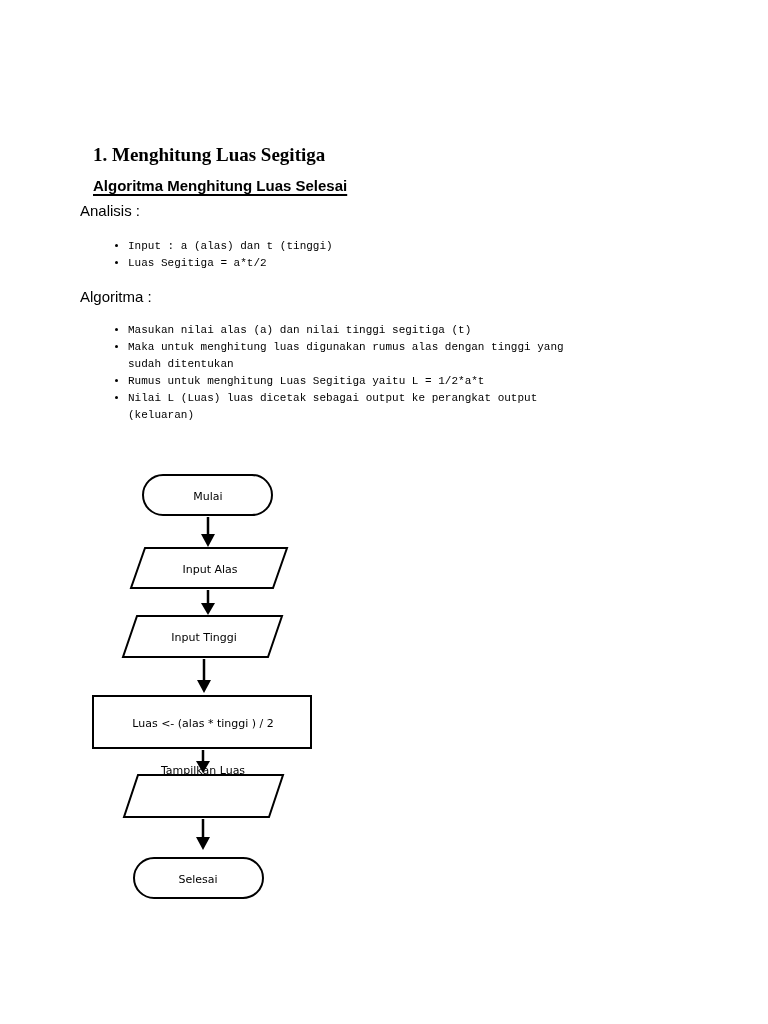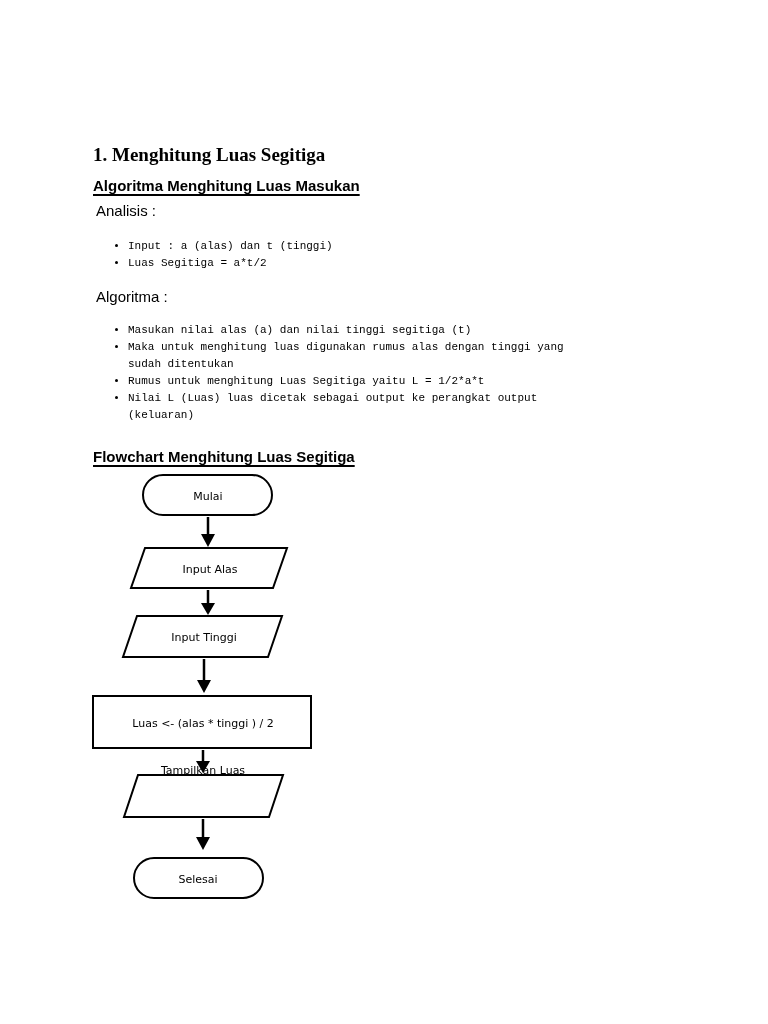--- a/index.html
+++ b/index.html
@@ -34,21 +34,21 @@
     line-height: 18px;
     text-decoration: underline;
     text-decoration-thickness: 1.5px;
     text-underline-offset: 3px;
     margin: 0;
   }
   .heading-algoritma { top: 177px; }
   .heading-flowchart { top: 448px; }
 
   .body-label {
-    left: 96px;
+    left: 80px;
     font-size: 15px;
     line-height: 18px;
     margin: 0;
   }
   .label-analisis { top: 202px; }
   .label-algoritma { top: 288px; }
 
   ul.doc-list {
     left: 81px;
     margin: 0;
@@ -87,39 +87,38 @@
   .lbl-tampilkan { left: 203px; top: 770px; }
   .lbl-selesai   { left: 198px; top: 879px; }
 </style>
 </head>
 <body>
 
 <div class="page">
 
   <h1 class="abs doc-title">1. Menghitung Luas Segitiga</h1>
 
-  <h2 class="abs section-heading heading-algoritma">Algoritma Menghitung Luas Masukan</h2>
+  <h2 class="abs section-heading heading-algoritma">Algoritma Menghitung Luas Selesai</h2>
 
   <p class="abs body-label label-analisis">Analisis :</p>
 
   <ul class="abs doc-list list-analisis">
     <li>Input : a (alas) dan t (tinggi)</li>
     <li>Luas Segitiga = a*t/2</li>
   </ul>
 
   <p class="abs body-label label-algoritma">Algoritma :</p>
 
   <ul class="abs doc-list list-algoritma">
     <li>Masukan nilai alas (a) dan nilai tinggi segitiga (t)</li>
     <li>Maka untuk menghitung luas digunakan rumus alas dengan tinggi yang sudah ditentukan</li>
     <li>Rumus untuk menghitung Luas Segitiga yaitu L = 1/2*a*t</li>
     <li>Nilai L (Luas) luas dicetak sebagai output ke perangkat output (keluaran)</li>
   </ul>
 
-  <h2 class="abs section-heading heading-flowchart">Flowchart Menghitung Luas Segitiga</h2>
 
   <div class="abs flowchart-layer">
     <svg class="flowchart-svg" width="768" height="1024" viewBox="0 0 768 1024">
 
       <rect class="shape" x="143" y="475" width="129" height="40" rx="20" ry="20"></rect>
 
       <line class="edge" x1="208" y1="517" x2="208" y2="534"></line>
       <polygon class="head" points="201,534 215,534 208,547"></polygon>
 
       <polygon class="shape" points="145,548 287,548 273,588 131,588"></polygon>

